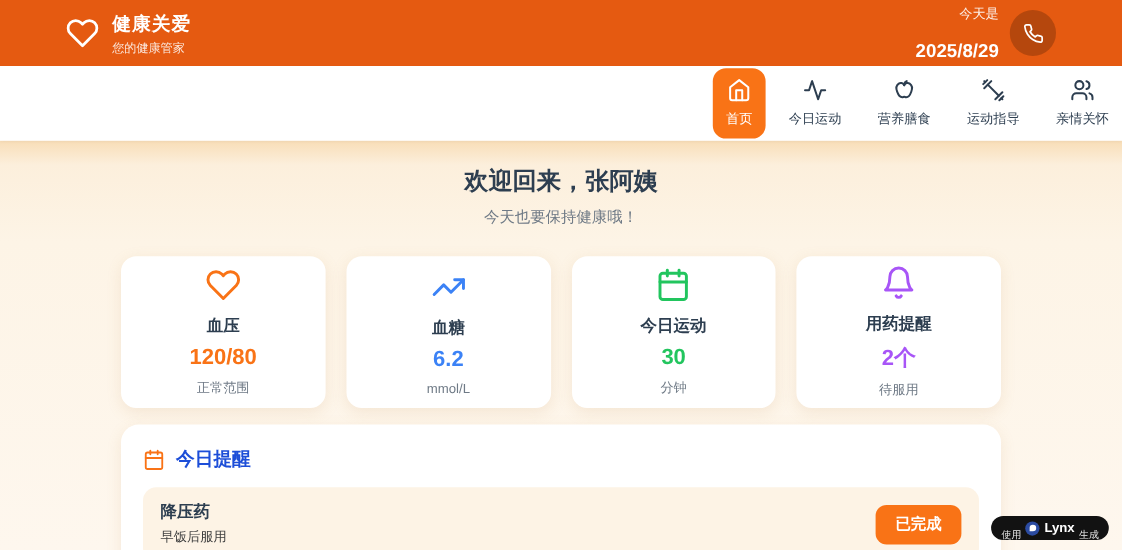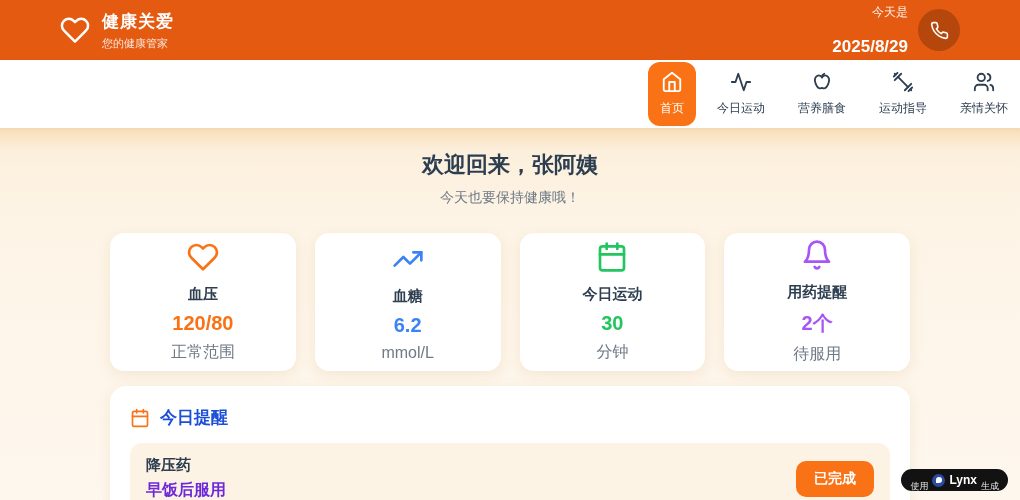--- a/index.html
+++ b/index.html
@@ -44,35 +44,35 @@
   .welcome-title { font-size:22px; font-weight:bold; color:#2D3E50; }
   .welcome-subtitle { font-size:14px; color:#6F7A86; margin-top:9px; }
 
   .stats { width:800px; display:flex; gap:19px; margin-top:26px; }
   .stat-card { flex:1; background:#fff; border-radius:14px; height:138px;
     display:flex; flex-direction:column; align-items:center; justify-content:center;
     box-shadow:0 4px 14px rgba(190,140,80,.14); cursor:pointer; }
   .stat-card svg { width:32px; height:32px; }
   .stat-title { font-size:15px; font-weight:bold; color:#2D3E50; margin-top:12px; }
   .stat-value { font-size:20px; font-weight:bold; margin-top:8px; }
-  .stat-unit { font-size:16px; color:#6F7A86; margin-top:7px; }
+  .stat-unit { font-size:12px; color:#6F7A86; margin-top:7px; }
   .c-orange { color:#F97316; } .c-blue { color:#3B82F6; }
   .c-green { color:#22C55E; } .c-purple { color:#A855F7; }
 
   .reminders-card { width:800px; background:#fff; border-radius:16px 16px 0 0;
     margin-top:15px; padding:20px 20px 0 20px; flex:1;
     box-shadow:0 4px 14px rgba(190,140,80,.14); }
   .section-head { display:flex; align-items:center; gap:10px; }
   .section-head svg { width:20px; height:20px; }
   .section-title { font-size:17px; font-weight:bold; color:#1d4ed8; }
   .reminder-row { border-radius:12px; display:flex; align-items:center;
     justify-content:space-between; padding:13px 16px; margin-top:14px; min-height:62px; }
   .row-cream { background:#FDF3E5; }
   .rem-title { font-size:15px; font-weight:bold; color:#2D3E50; }
-  .rem-sub { font-size:16px; color:#6d28d9; margin-top:5px;font-weight:bold; }
+  .rem-sub { font-size:12px; color:#404040; margin-top:5px; }
   .done-btn { background:#F97316; color:#fff; border:none; border-radius:10px;
     font-size:14px; font-weight:bold; padding:9px 18px; cursor:pointer;
     font-family:inherit; }
 
   
   .lynx-badge { position:absolute; right:12px; bottom:9px; height:22px;
     background:#121212; border-radius:11px; display:flex; align-items:center;
     gap:4px; padding:0 9px; color:#fff; }
   .lynx-small { font-size:9px; color:#E8E8E8;margin-top:12px; }
   .lynx-logo { width:13px; height:13px; border-radius:50%; background:#2B4BA1;

